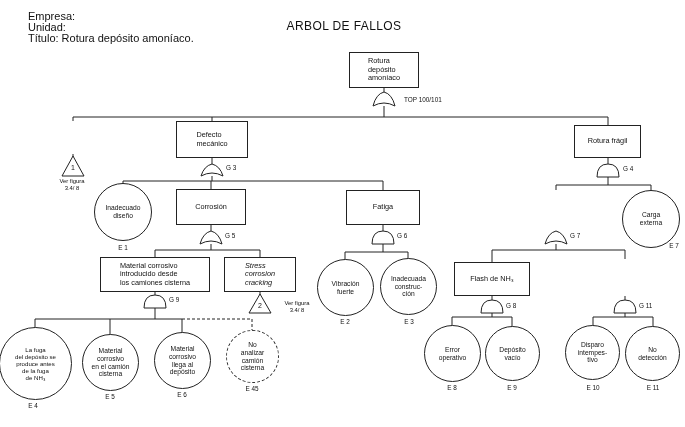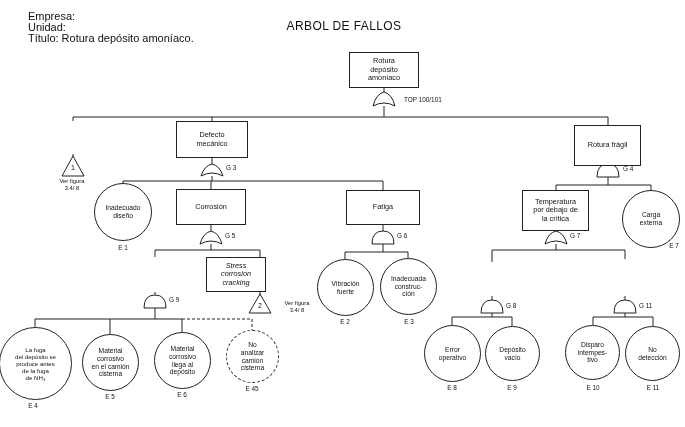--- a/index.html
+++ b/index.html
@@ -3,21 +3,21 @@
 <meta charset="utf-8">
 <style>
   html,body{margin:0;padding:0;background:#fff;}
   #canvas{position:relative;width:685px;height:427px;background:#fff;overflow:hidden;
           font-family:"Liberation Sans","DejaVu Sans",sans-serif;color:#111;}
   svg.wires{position:absolute;left:0;top:0;}
   .hdr{position:absolute;font-size:11px;white-space:nowrap;}
   .pagetitle{position:absolute;top:19px;left:344px;transform:translateX(-50%);
              font-size:12px;letter-spacing:.4px;white-space:nowrap;}
   .box{position:absolute;border:1px solid #222;background:#fff;display:flex;
-       align-items:center;justify-content:center;text-align:center;
+       align-items:center;justify-content:center;
        font-size:7.3px;line-height:1.18;white-space:pre-line;box-sizing:border-box;}
   .circle{position:absolute;border:1px solid #222;background:#fff;border-radius:50%;
           display:flex;align-items:center;justify-content:center;text-align:center;
           font-size:6.7px;line-height:1.15;white-space:pre-line;box-sizing:border-box;}
   .circle.dashed{border:1px dashed #333;}
   .circle.small4{font-size:6.1px;}
   .it{font-style:italic;}
   .elbl{position:absolute;font-size:6.4px;transform:translateX(-50%);white-space:nowrap;}
   .glbl{position:absolute;font-size:6.4px;white-space:nowrap;}
   .note{position:absolute;font-size:5.9px;line-height:1.25;text-align:center;
@@ -70,60 +70,61 @@
   <div class="glbl" style="left:404px;top:96px;">TOP 100/101</div>
 
   <div class="tnum" style="left:73px;top:164px;">1</div>
   <div class="note" style="left:72px;top:178px;">Ver figura
 3.4/ 8</div>
 
   <div class="box" style="left:176px;top:121px;width:72px;height:37px;">Defecto
 mecánico</div>
   <div class="glbl" style="left:226px;top:164px;">G 3</div>
 
-  <div class="box" style="left:574px;top:125px;width:67px;height:41px;">Rotura frágil</div>
+  <div class="box" style="left:574px;top:125px;width:67px;height:33px;">Rotura frágil</div>
   <div class="glbl" style="left:623px;top:165px;">G 4</div>
 
   <div class="circle" style="left:94px;top:183px;width:58px;height:58px;">Inadecuado
 diseño</div>
   <div class="elbl" style="left:123px;top:244px;">E 1</div>
 
   <div class="box" style="left:176px;top:189px;width:70px;height:36px;">Corrosión</div>
   <div class="glbl" style="left:225px;top:232px;">G 5</div>
 
   <div class="box" style="left:346px;top:190px;width:74px;height:35px;">Fatiga</div>
   <div class="glbl" style="left:397px;top:232px;">G 6</div>
 
-  <div class="box" style="left:522px;top:190px;width:67px;height:41px;">Temperatura
-por debajo de
-la crítica</div>
   <div class="glbl" style="left:570px;top:232px;">G 7</div>
 
   <div class="circle" style="left:622px;top:190px;width:58px;height:58px;">Carga
 externa</div>
   <div class="elbl" style="left:674px;top:242px;">E 7</div>
 
+  <div class="box" style="left:100px;top:257px;width:110px;height:35px;">Material corrosivo
+introducido desde
+los camiones cisterna</div>
   <div class="glbl" style="left:169px;top:296px;">G 9</div>
 
-  <div class="box it" style="left:206px;top:257px;width:60px;height:35px;">Stress
+  <div class="box it" style="left:224px;top:257px;width:72px;height:35px;">Stress
 corrosion
 cracking</div>
   <div class="tnum" style="left:260px;top:302px;">2</div>
   <div class="note" style="left:297px;top:300px;">Ver figura
 3.4/ 8</div>
 
   <div class="circle" style="left:317px;top:259px;width:57px;height:57px;">Vibración
 fuerte</div>
   <div class="elbl" style="left:345px;top:318px;">E 2</div>
 
   <div class="circle" style="left:380px;top:258px;width:57px;height:57px;">Inadecuada
 construc-
 ción</div>
   <div class="elbl" style="left:409px;top:318px;">E 3</div>
 
+  <div class="box" style="left:454px;top:262px;width:76px;height:34px;">Flash de NH₃</div>
   <div class="glbl" style="left:506px;top:302px;">G 8</div>
 
   <div class="glbl" style="left:639px;top:302px;">G 11</div>
 
   <div class="circle small4" style="left:-1px;top:327px;width:73px;height:73px;">La fuga
 del depósito se
 produce antes
 de la fuga
 de NH₃</div>
   <div class="elbl" style="left:33px;top:402px;">E 4</div>

